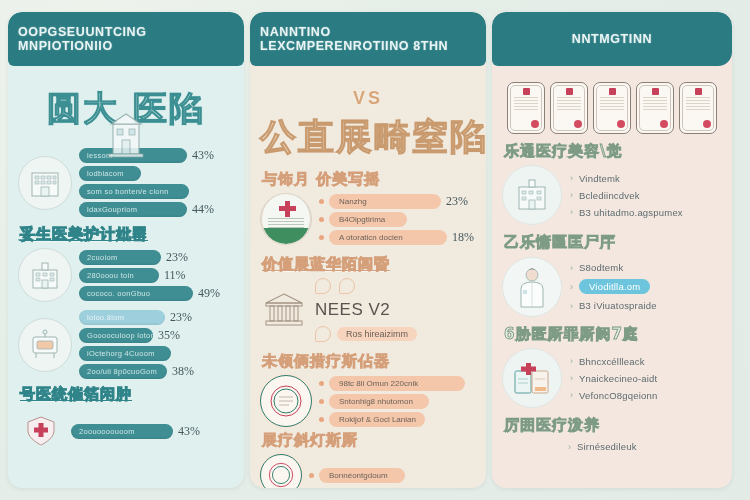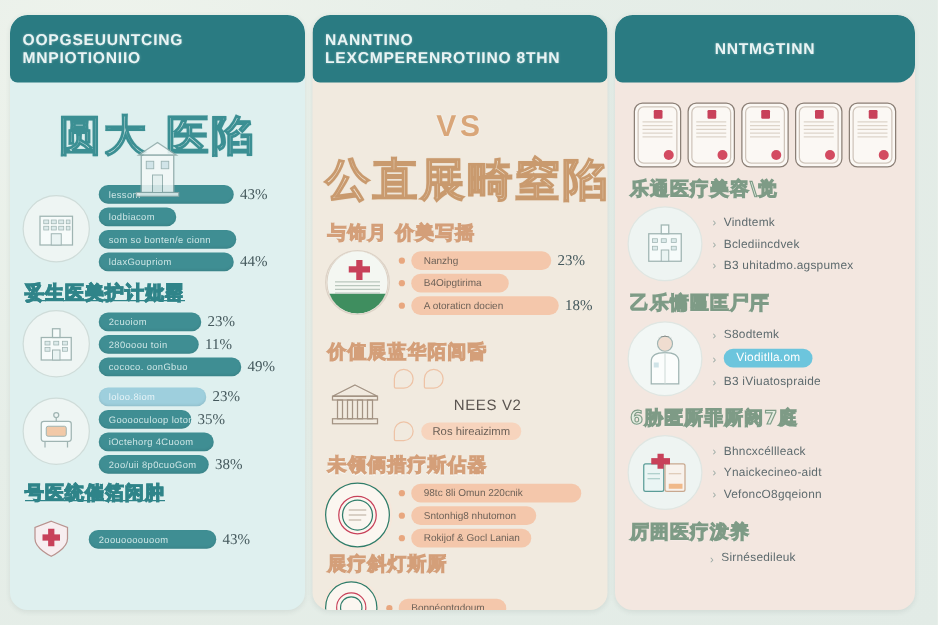--- a/index.html
+++ b/index.html
@@ -61,21 +61,21 @@
     white-space:nowrap;
   }
   .hero-cjk-2{
     color:#efe2cf;
     -webkit-text-stroke:1px #c99a6e;
     text-shadow:0 0 1px #c99a6e;
     font-size:36px;
     margin:4px 0 2px 0;
   }
   .vs{
-    text-align:center;font-size:24px;font-weight:700;
+    text-align:center;font-size:18px;font-weight:700;
     color:#d9a679;letter-spacing:3px;
     text-shadow:0 0 2px rgba(255,255,255,.6);
     margin-top:16px;
   }
   .bank-icon{
     position:absolute;left:50%;top:24px;transform:translateX(-50%);
     opacity:.85;
   }
 
   
@@ -164,21 +164,21 @@
     width:50px;height:50px;border-radius:50%;overflow:hidden;
     border:1.5px solid #dcd2c6;background:#f4f7f2;position:relative;
   }
   .flagcirc .stripe{position:absolute;left:0;right:0;bottom:0;height:16px;background:#3f8e5f;border-radius:0 0 50% 50%/0 0 100% 100%;}
   .flagcirc .crossv{position:absolute;left:23px;top:7px;width:5px;height:16px;background:#c8415a;}
   .flagcirc .crossh{position:absolute;left:17px;top:12px;width:17px;height:5px;background:#c8415a;}
   .flagcirc .txt{position:absolute;left:6px;top:24px;right:6px;height:1.2px;background:#b9c7bd;box-shadow:0 3px 0 #b9c7bd,0 6px 0 #b9c7bd,0 9px 0 #b9c7bd;}
 
   .nes{
     position:relative;
-    font-size:12px;color:#5a5450;letter-spacing:.5px;margin-left:48px;
+    font-size:17px;color:#5a5450;letter-spacing:.5px;
   }
   .nesbox{
     display:flex;flex-direction:column;gap:6px;flex:1;
   }
   .nes-pill{
     background:#f7d4bd;border-radius:9px;padding:2px 9px;
     font-size:9px;color:#6b6057;display:inline-block;
   }
   .blob{
     width:14px;height:14px;border-radius:50% 50% 50% 10%;
@@ -362,21 +362,21 @@
               <div class="pbar" style="width: 78px;">B4Oipgtirima</div>
             </div>
             <div class="prow">
               <span style="width: 5px; height: 5px; border-radius: 50%; background: rgb(232, 167, 127); flex: 0 0 auto;"></span>
               <div class="pbar" style="width: 118px;">A otoraticn docien</div>
               <span class="pct">18%</span>
             </div>
           </div>
       </div>
 
-      <div class="sec-h sec-peach" style="margin-top:20px;">价值展蓝华陌闾昏</div>
+      <div class="sec-h sec-peach" style="margin-top:10px;text-decoration:underline;">价值展蓝华陌闾昏</div>
       <div class="grp" style="align-items:center;">
         <div class="museum">
           <svg width="46" height="38" viewBox="0 0 46 38">
             <path d="M23 3 L41 12 H5 Z" fill="none" stroke="#a39383" stroke-width="1.1"></path>
             <rect x="5" y="12" width="36" height="3" fill="none" stroke="#a39383" stroke-width="1"></rect>
             <g stroke="#a39383" stroke-width="1" fill="none">
               <rect x="9" y="15" width="4" height="15"></rect>
               <rect x="17" y="15" width="4" height="15"></rect>
               <rect x="25" y="15" width="4" height="15"></rect>
               <rect x="33" y="15" width="4" height="15"></rect>

